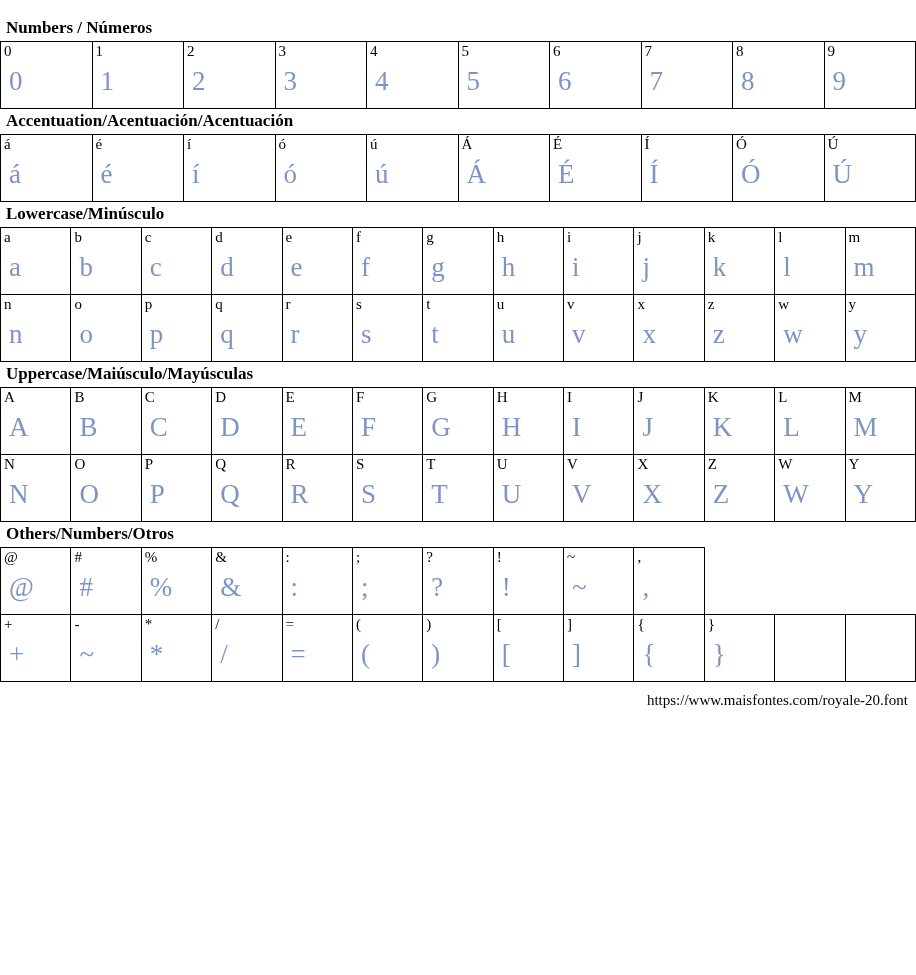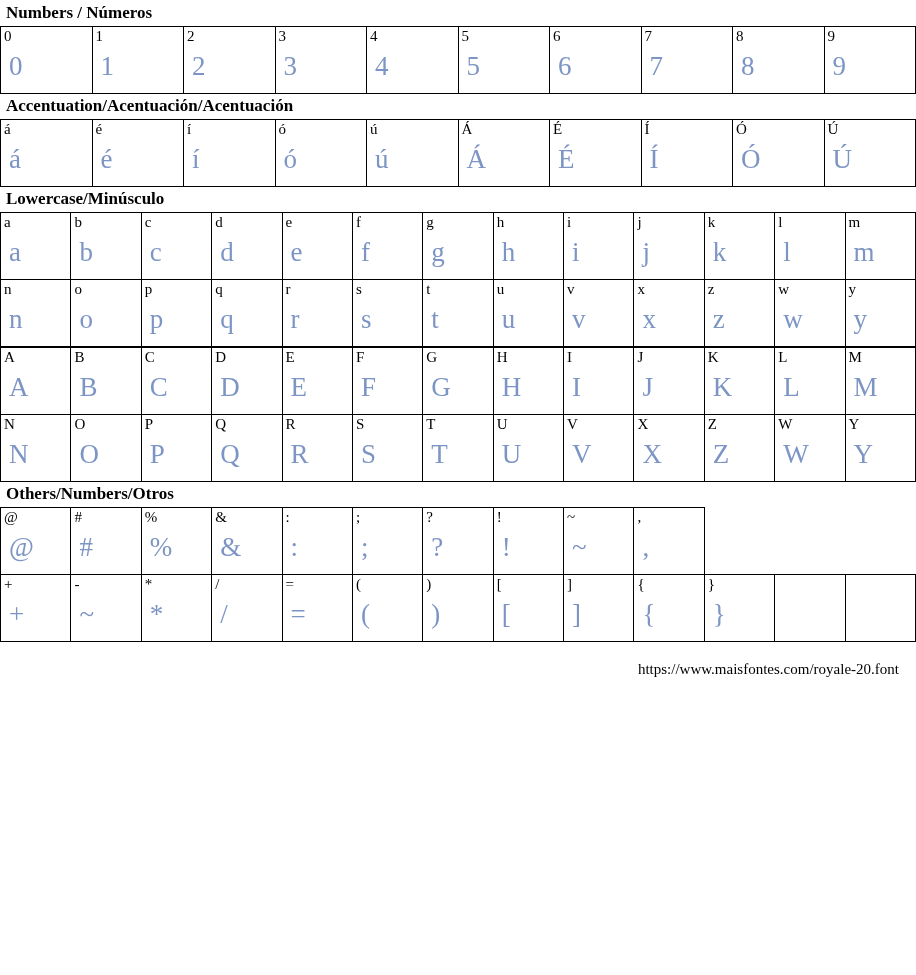--- a/index.html
+++ b/index.html
@@ -61,25 +61,25 @@
     padding: 5px 0 0 8px;
     display: block;
     white-space: pre;
   }
   .footer-url {
     text-align: right;
     font-family: "Liberation Serif", serif;
     font-size: 15px;
     color: #000000;
     padding: 6px 4px 0 0;
-    margin: 13px;
+    margin: 4px;
   }
   
   .section { margin: 0 0 0 0; }
-  .section-title.first { padding-top: 3px; font-family: Liberation Serif, serif; }
+  .section-title.first { padding-top: 18px; font-family: Liberation Serif, serif; }
 </style>
 </head>
 <body>
 
 <div class="page">
 
   <div class="section">
     <h2 class="section-title first">Numbers / Números</h2>
     <table class="glyph-table">
       <tbody>
@@ -289,20 +289,21 @@
         <td>
               <span class="cell-label">y</span>
               <span class="cell-glyph">y</span>
             </td>
       </tr>
     </tbody>
       </table>
   </div>
 
   <div class="section">
+    <h2 class="section-title">Uppercase/Maiúsculo/Mayúsculas</h2>
     <table class="glyph-table">
       <tbody>
           <tr>
         <td>
               <span class="cell-label">A</span>
               <span class="cell-glyph">A</span>
             </td>
         <td>
               <span class="cell-label">B</span>
               <span class="cell-glyph">B</span>

